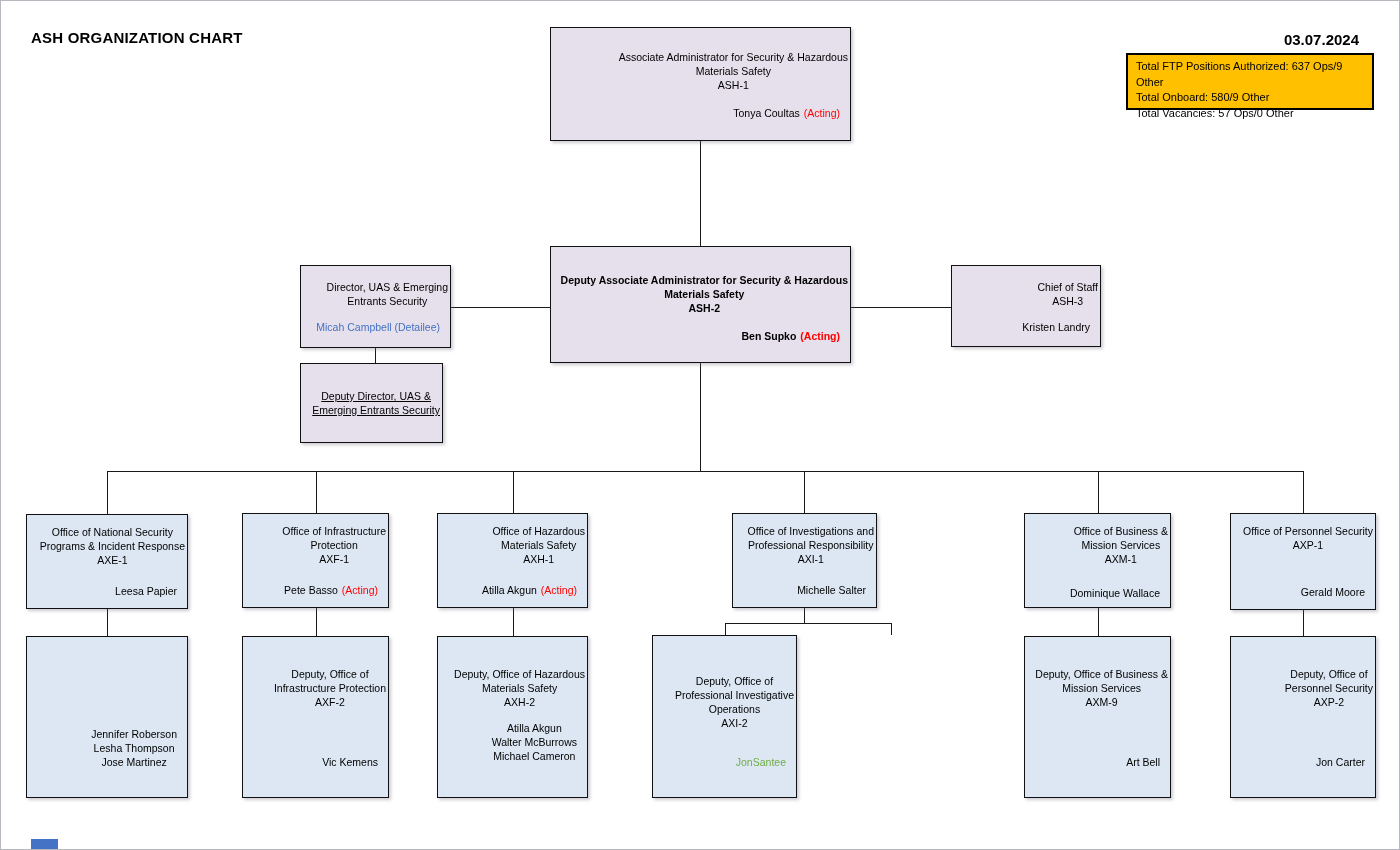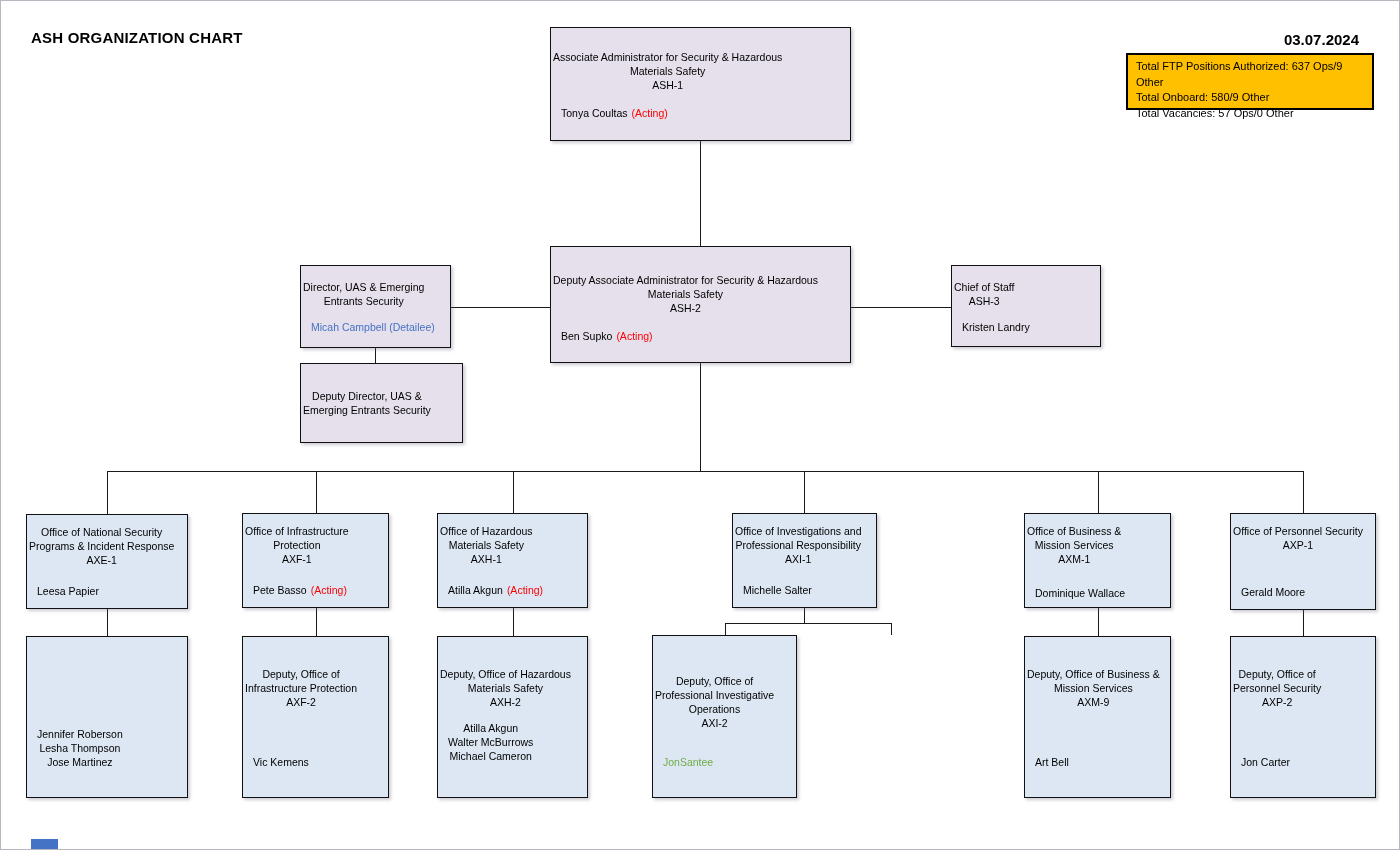--- a/index.html
+++ b/index.html
@@ -11,34 +11,34 @@
   .chart-title{position:absolute;left:30px;top:28px;font-size:15px;font-weight:bold;letter-spacing:.2px;}
   .chart-date{position:absolute;right:40px;top:30px;font-size:15px;font-weight:bold;}
   .summary{
     position:absolute;left:1125px;top:52px;width:248px;height:57px;box-sizing:border-box;
     background:#FFC000;border:2px solid #000;padding:4px 8px;
     font-size:11px;line-height:15.5px;text-align:left;
   }
   .box{
     position:absolute;box-sizing:border-box;border:1px solid #111;
     box-shadow:2px 2px 3px rgba(110,110,130,.35);
-    display:flex;flex-direction:column;align-items:flex-start;
+    display:flex;flex-direction:column;align-items:flex-end;
     font-size:10.5px;line-height:14px;text-align:center;
   }
   .lav{background:#E5E0EC;}
   .blu{background:#DCE7F3;}
   .btitle{padding:0 2px;}
   .bline{display:block;}
   .names{padding:0 10px;}
   .o .names{margin-top:auto;padding-bottom:10px;}
   .d{padding-top:30px;}
   .d .names{margin-top:auto;padding-bottom:28px;}
   .o{padding-top:10px;}
   .t-ash1{padding-top:22px;}
-  .t-ash2{padding-top:26px;}
+  .t-ash2{padding-top:26px;font-weight:bold;}
   .t-sm{padding-top:14px;}
   .t-ash1 .names,.t-ash2 .names,.t-sm .names{margin-top:14px;}
   .t-sm2 .names{margin-top:12px;}
   .center-only{justify-content:center;}
   .red{color:#FF0000;}
   .blue-name{color:#4472C4;}
   .green-name{color:#70AD47;}
   .status{margin-left:4px;}
   .ln{position:absolute;background:#1a1a1a;}
   .blue-fragment{position:absolute;left:30px;top:838px;width:27px;height:12px;background:#4472C4;}
@@ -104,21 +104,21 @@
   <div class="box lav t-sm t-sm2" style="left:299px;top:264px;width:151px;height:83px;">
     <div class="btitle">
       <span class="bline">Director,  UAS &amp; Emerging</span>
       <span class="bline">Entrants Security</span>
     </div>
     <div class="names">
       <span class="blue-name">Micah Campbell (Detailee)</span>
     </div>
   </div>
 
-  <div class="box lav center-only" style="left:299px;top:362px;width:163px;height:80px;">
+  <div class="box lav center-only" style="left:299px;top:362px;width:143px;height:80px;text-decoration:underline;">
     <div class="btitle">
       <span class="bline">Deputy Director, UAS &amp;</span>
       <span class="bline">Emerging Entrants Security</span>
     </div>
   </div>
 
   <div class="box lav t-sm t-sm2" style="left:950px;top:264px;width:150px;height:82px;">
     <div class="btitle">
       <span class="bline">Chief of Staff</span>
       <span class="bline">ASH-3</span>

